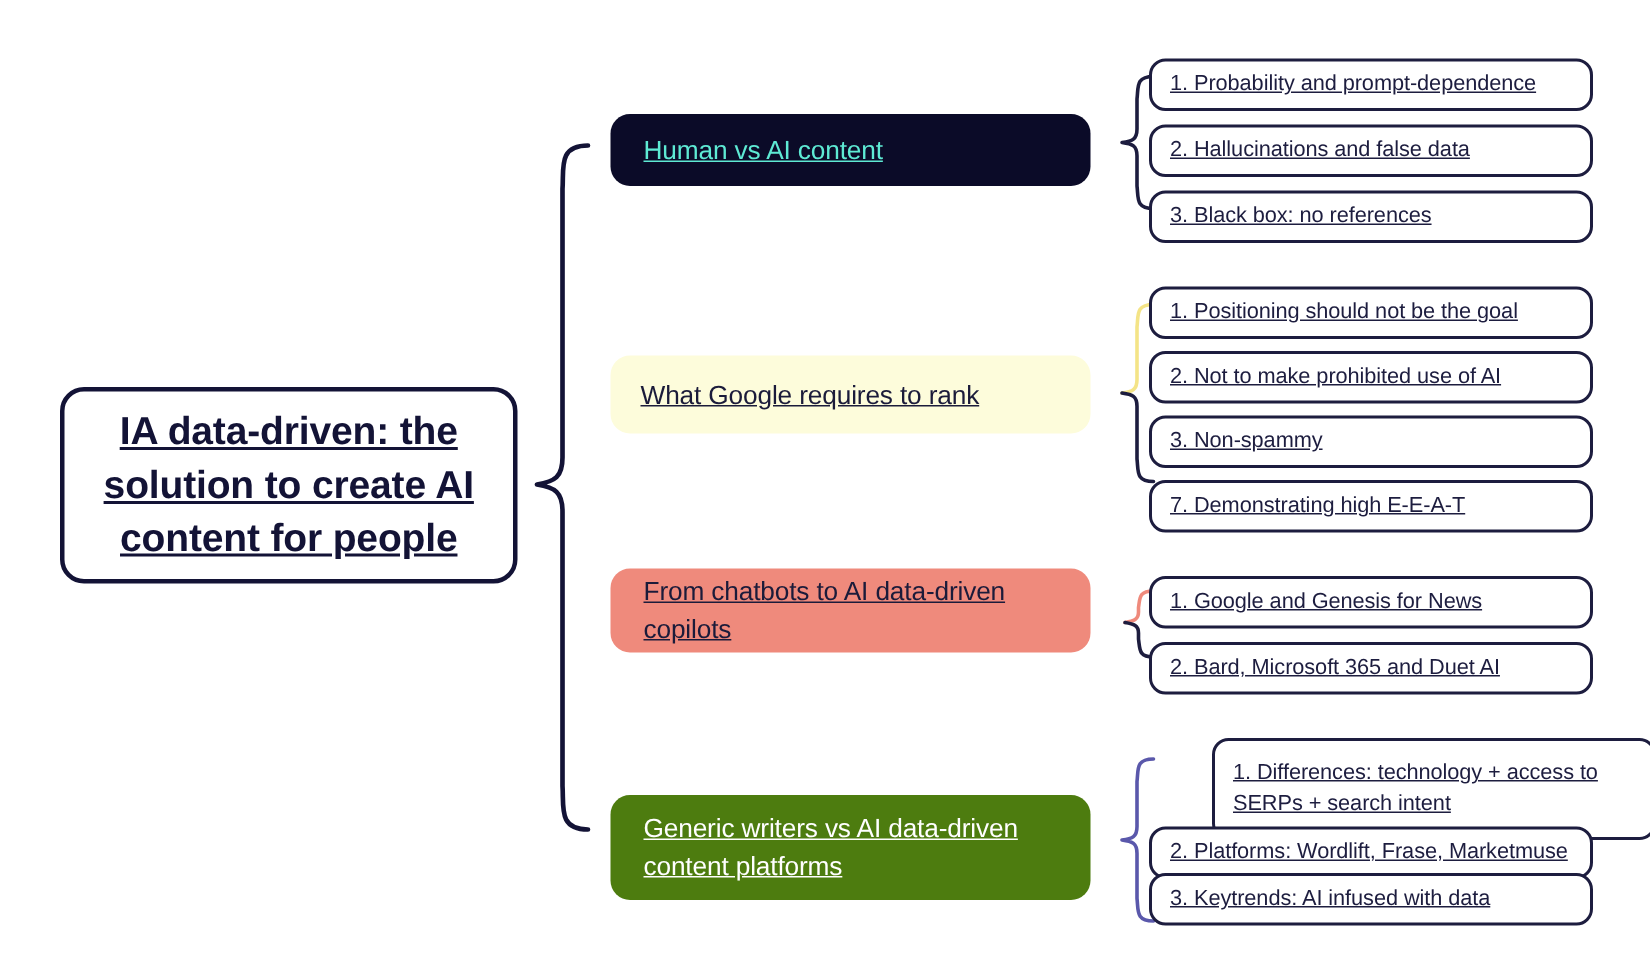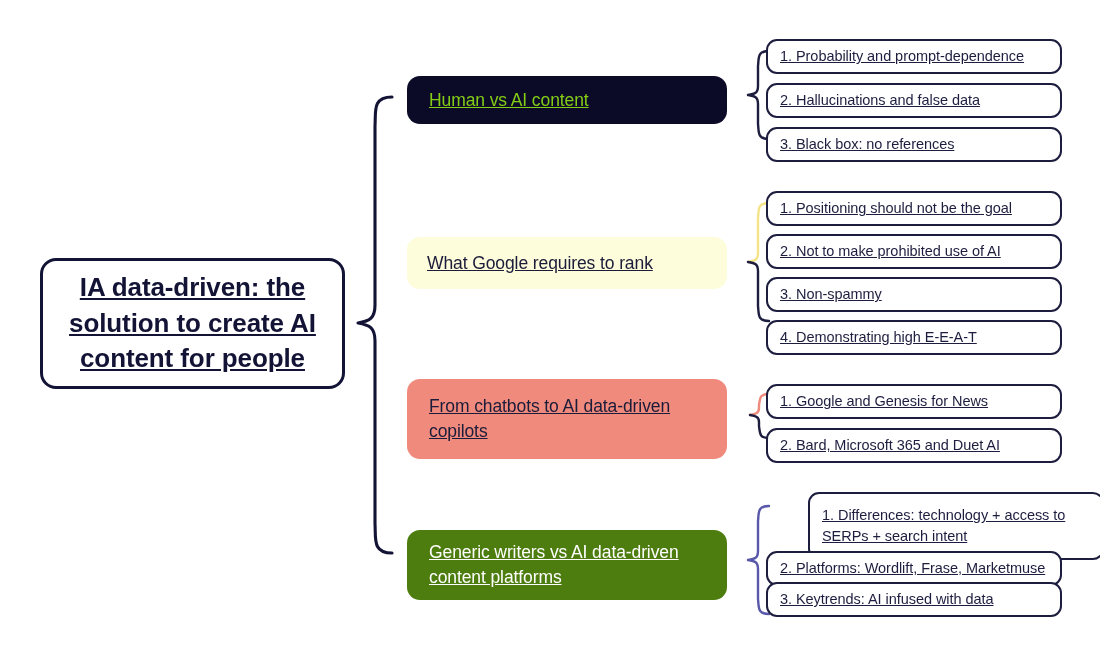--- a/index.html
+++ b/index.html
@@ -79,33 +79,33 @@
     font-size: 17.5px;
     line-height: 1.42;
     letter-spacing: -0.1px;
   }
 
   .branch-1 {
     top: 76px;
     height: 48px;
     background: #0b0b28;
   }
-  .branch-1 .node-label { color: #84cc16; }
+  .branch-1 .node-label { color: #5eead4; }
 
   .branch-2 {
     top: 237px;
     height: 52px;
     background: #fdfcdb;
     padding-left: 20px;
   }
   .branch-2 .node-label { color: #1b1b3a; }
 
   .branch-3 {
     top: 379px;
-    height: 80px;
+    height: 56px;
     background: #ef8a7c;
   }
   .branch-3 .node-label { color: #1b1b3a; }
 
   .branch-4 {
     top: 530px;
     height: 70px;
     background: #4d7c0f;
   }
   .branch-4 .node-label { color: #ffffff; }
@@ -211,21 +211,21 @@
   <div class="node leaf-node leaf-1h" style="top:191px">
     <span class="node-label">1. Positioning should not be the goal</span>
   </div>
   <div class="node leaf-node leaf-1h" style="top:234px">
     <span class="node-label">2. Not to make prohibited use of AI</span>
   </div>
   <div class="node leaf-node leaf-1h" style="top:277px">
     <span class="node-label">3. Non-spammy</span>
   </div>
   <div class="node leaf-node leaf-1h" style="top:320px">
-    <span class="node-label">4. Demonstrating high E-E-A-T</span>
+    <span class="node-label">7. Demonstrating high E-E-A-T</span>
   </div>
 
   <div class="node branch-node branch-3">
     <span class="node-label">From chatbots to AI data-driven copilots</span>
   </div>
   <div class="node leaf-node leaf-1h" style="top:384px">
     <span class="node-label">1. Google and Genesis for News</span>
   </div>
   <div class="node leaf-node leaf-1h" style="top:428px">
     <span class="node-label">2. Bard, Microsoft 365 and Duet AI</span>

